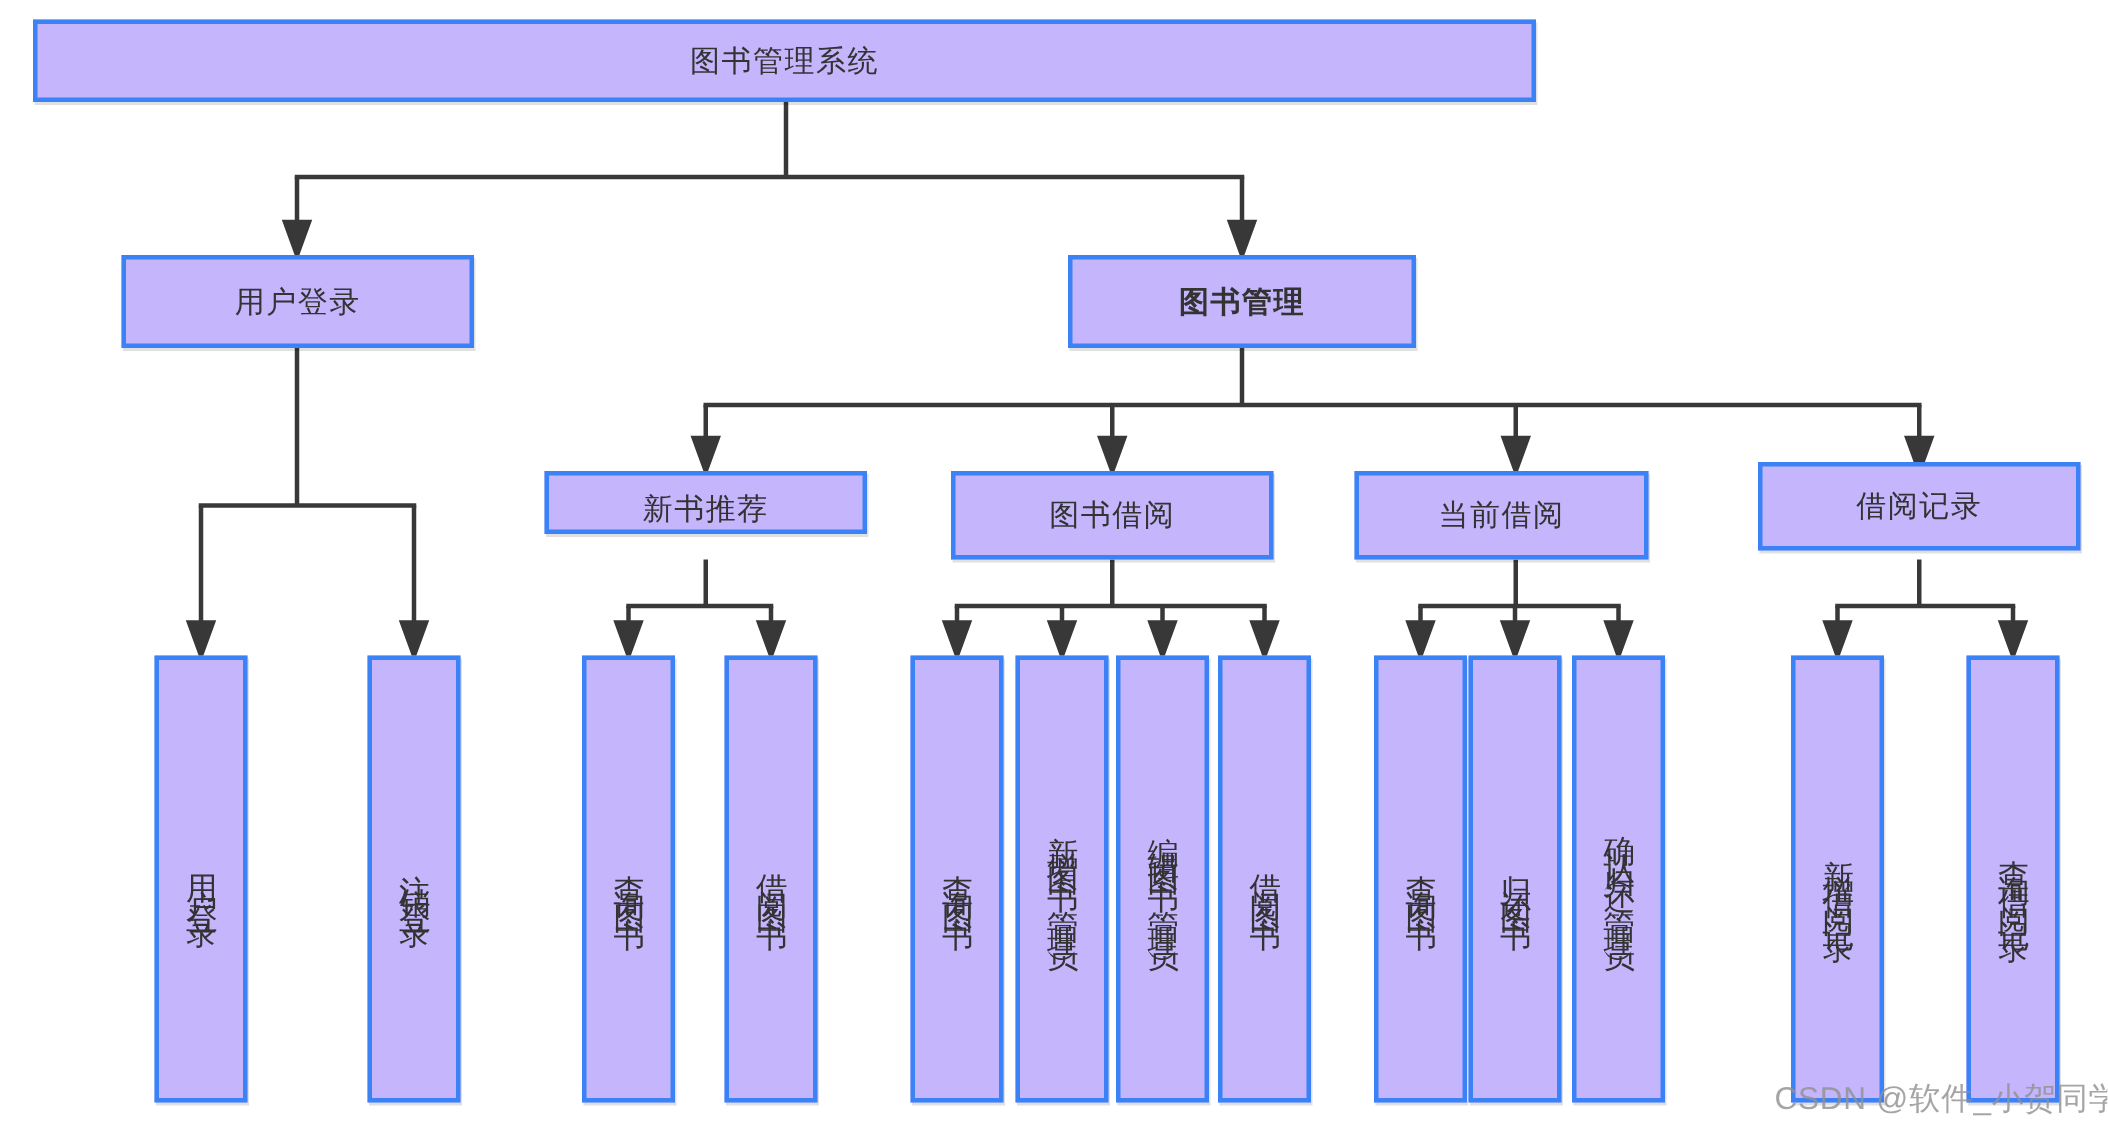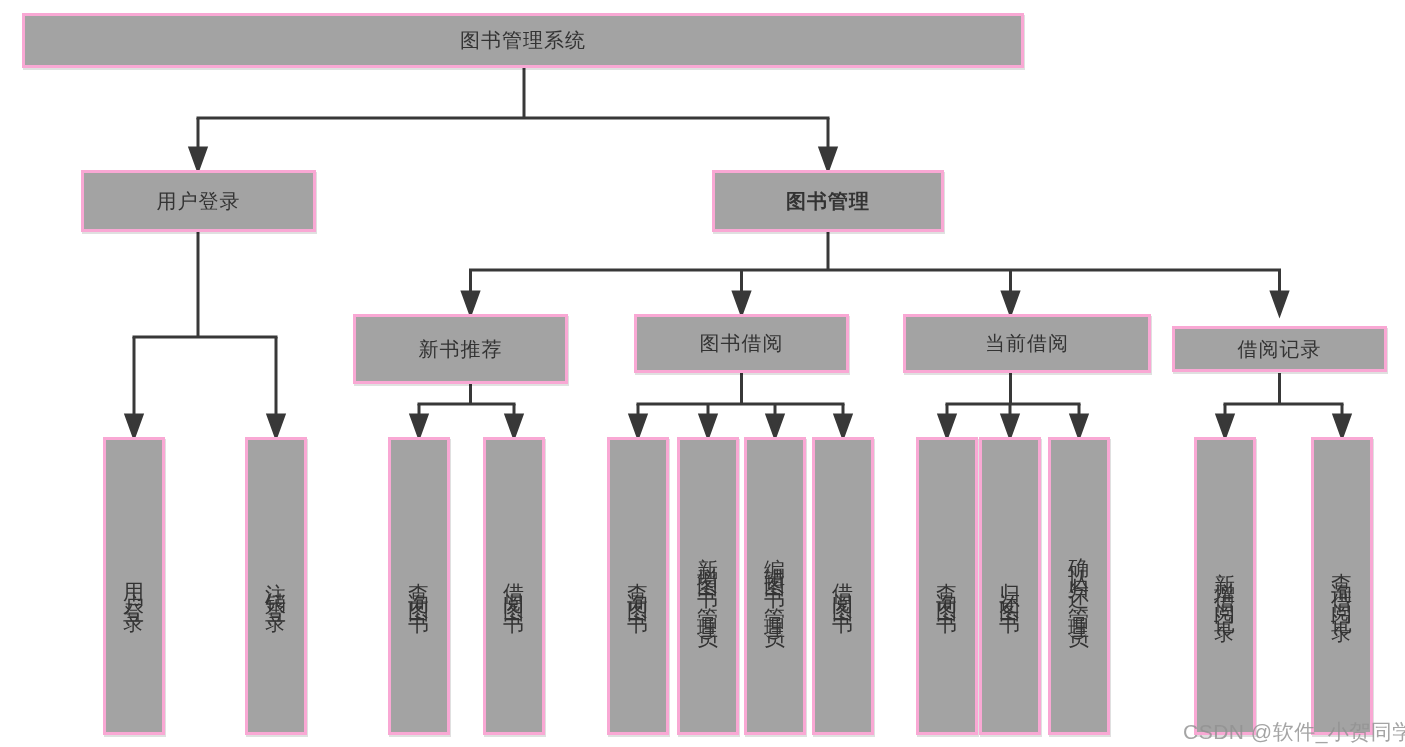--- a/index.html
+++ b/index.html
@@ -17,22 +17,22 @@
   }
   svg.connectors {
     position: absolute;
     left: 0;
     top: 0;
     z-index: 1;
   }
   .node {
     position: absolute;
     box-sizing: border-box;
-    border: 3px solid #f9a8d4;
-    background: #a3a3a3;
+    border: 3px solid #3b82f6;
+    background: #c4b5fd;
     color: #333333;
     display: flex;
     align-items: center;
     justify-content: center;
     z-index: 2;
     box-shadow: 1px 2px 0 rgba(0,0,0,0.12);
   }
   .hbox {
     font-size: 20px;
     letter-spacing: 1px;
@@ -143,30 +143,30 @@
     <span>图书管理系统</span>
   </div>
 
   <div class="node hbox" style="left:81px; top:170px; width:235px; height:62px;">
     <span>用户登录</span>
   </div>
   <div class="node hbox" style="left:712px; top:170px; width:232px; height:62px;font-weight:bold;">
     <span>图书管理</span>
   </div>
 
-  <div class="node hbox" style="left:353px; top:314px; width:215px; height:70px;">
+  <div class="node hbox" style="left:363px; top:314px; width:215px; height:42px;align-items:flex-end;">
     <span>新书推荐</span>
   </div>
   <div class="node hbox" style="left:634px; top:314px; width:215px; height:59px;justify-content:center;">
     <span>图书借阅</span>
   </div>
-  <div class="node hbox" style="left:903px; top:314px; width:248px; height:59px;">
+  <div class="node hbox" style="left:903px; top:314px; width:196px; height:59px;">
     <span>当前借阅</span>
   </div>
-  <div class="node hbox" style="left:1172px; top:326px; width:215px; height:46px;justify-content:center;">
+  <div class="node hbox" style="left:1172px; top:308px; width:215px; height:59px;justify-content:center;">
     <span>借阅记录</span>
   </div>
 
   <div class="node vbox" style="left:103px; top:437px; width:62px; height:298px;">
     <span>用户登录</span>
   </div>
   <div class="node vbox" style="left:245px; top:437px; width:62px; height:298px;">
     <span>注销登录</span>
   </div>
 

